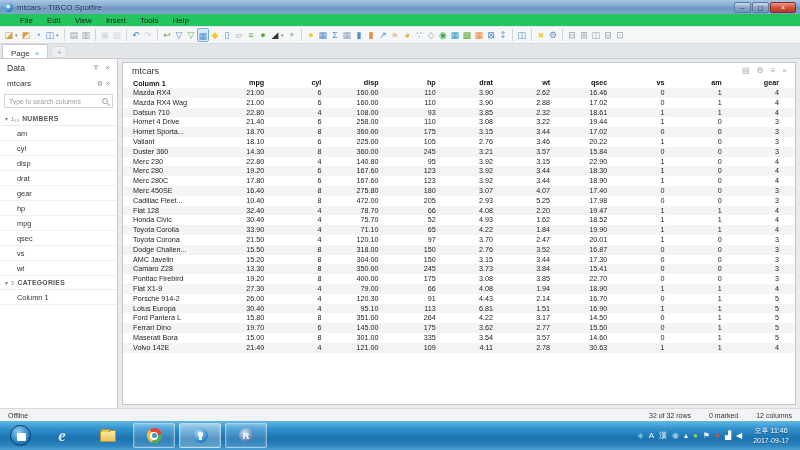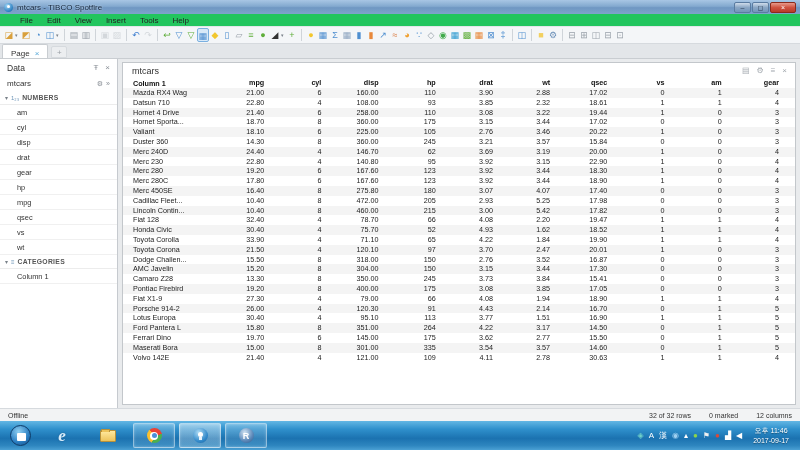--- a/index.html
+++ b/index.html
@@ -200,20 +200,24 @@
           <span>Ŧ</span>
           <span>×</span>
         </span>
       </div>
       <div class="dataset-row">
         <span class="dataset-name">mtcars</span>
         <span class="dataset-icons">
           <span>⚙</span>
           <span>»</span>
         </span>
+      </div>
+      <div class="search-row">
+        <input class="search-input" placeholder="Type to search columns" style="">
+        <span class="mag-icon"></span>
       </div>
       <div>
           <div class="sec-header">
             <span class="caret">▾</span>
             <span class="sec-ico">1₂₃</span>
             <span class="sec-label">NUMBERS</span>
           </div>
           <div class="side-item">am</div>
           <div class="side-item">cyl</div>
           <div class="side-item">disp</div>
@@ -255,20 +259,33 @@
                 <th class="">drat</th>
                 <th class="">wt</th>
                 <th class="">qsec</th>
                 <th class="">vs</th>
                 <th class="">am</th>
                 <th class="">gear</th>
               </tr>
             </thead>
           <tbody>
               <tr>
+                <td class="c0">Mazda RX4</td>
+                <td class="">21.00</td>
+                <td class="">6</td>
+                <td class="">160.00</td>
+                <td class="">110</td>
+                <td class="">3.90</td>
+                <td class="">2.62</td>
+                <td class="">16.46</td>
+                <td class="">0</td>
+                <td class="">1</td>
+                <td class="">4</td>
+              </tr>
+              <tr>
                 <td class="c0">Mazda RX4 Wag</td>
                 <td class="">21.00</td>
                 <td class="">6</td>
                 <td class="">160.00</td>
                 <td class="">110</td>
                 <td class="">3.90</td>
                 <td class="">2.88</td>
                 <td class="">17.02</td>
                 <td class="">0</td>
                 <td class="">1</td>
@@ -333,33 +350,20 @@
                 <td class="">360.00</td>
                 <td class="">245</td>
                 <td class="">3.21</td>
                 <td class="">3.57</td>
                 <td class="">15.84</td>
                 <td class="">0</td>
                 <td class="">0</td>
                 <td class="">3</td>
               </tr>
               <tr>
-                <td class="c0">Merc 240D</td>
-                <td class="">24.40</td>
-                <td class="">4</td>
-                <td class="">146.70</td>
-                <td class="">62</td>
-                <td class="">3.69</td>
-                <td class="">3.19</td>
-                <td class="">20.00</td>
-                <td class="">1</td>
-                <td class="">0</td>
-                <td class="">4</td>
-              </tr>
-              <tr>
                 <td class="c0">Merc 230</td>
                 <td class="">22.80</td>
                 <td class="">4</td>
                 <td class="">140.80</td>
                 <td class="">95</td>
                 <td class="">3.92</td>
                 <td class="">3.15</td>
                 <td class="">22.90</td>
                 <td class="">1</td>
                 <td class="">0</td>
@@ -411,33 +415,20 @@
                 <td class="">472.00</td>
                 <td class="">205</td>
                 <td class="">2.93</td>
                 <td class="">5.25</td>
                 <td class="">17.98</td>
                 <td class="">0</td>
                 <td class="">0</td>
                 <td class="">3</td>
               </tr>
               <tr>
-                <td class="c0">Lincoln Contin...</td>
-                <td class="">10.40</td>
-                <td class="">8</td>
-                <td class="">460.00</td>
-                <td class="">215</td>
-                <td class="">3.00</td>
-                <td class="">5.42</td>
-                <td class="">17.82</td>
-                <td class="">0</td>
-                <td class="">0</td>
-                <td class="">3</td>
-              </tr>
-              <tr>
                 <td class="c0">Fiat 128</td>
                 <td class="">32.40</td>
                 <td class="">4</td>
                 <td class="">78.70</td>
                 <td class="">66</td>
                 <td class="">4.08</td>
                 <td class="">2.20</td>
                 <td class="">19.47</td>
                 <td class="">1</td>
                 <td class="">1</td>
@@ -522,21 +513,21 @@
                 <td class="">3</td>
               </tr>
               <tr>
                 <td class="c0">Pontiac Firebird</td>
                 <td class="">19.20</td>
                 <td class="">8</td>
                 <td class="">400.00</td>
                 <td class="">175</td>
                 <td class="">3.08</td>
                 <td class="">3.85</td>
-                <td class="">17.05</td>
+                <td class="">22.70</td>
                 <td class="">0</td>
                 <td class="">0</td>
                 <td class="">3</td>
               </tr>
               <tr>
                 <td class="c0">Fiat X1-9</td>
                 <td class="">27.30</td>
                 <td class="">4</td>
                 <td class="">79.00</td>
                 <td class="">66</td>
@@ -559,21 +550,21 @@
                 <td class="">0</td>
                 <td class="">1</td>
                 <td class="">5</td>
               </tr>
               <tr>
                 <td class="c0">Lotus Europa</td>
                 <td class="">30.40</td>
                 <td class="">4</td>
                 <td class="">95.10</td>
                 <td class="">113</td>
-                <td class="">3.77</td>
+                <td class="">6.81</td>
                 <td class="">1.51</td>
                 <td class="">16.90</td>
                 <td class="">1</td>
                 <td class="">1</td>
                 <td class="">5</td>
               </tr>
               <tr>
                 <td class="c0">Ford Pantera L</td>
                 <td class="">15.80</td>
                 <td class="">8</td>

